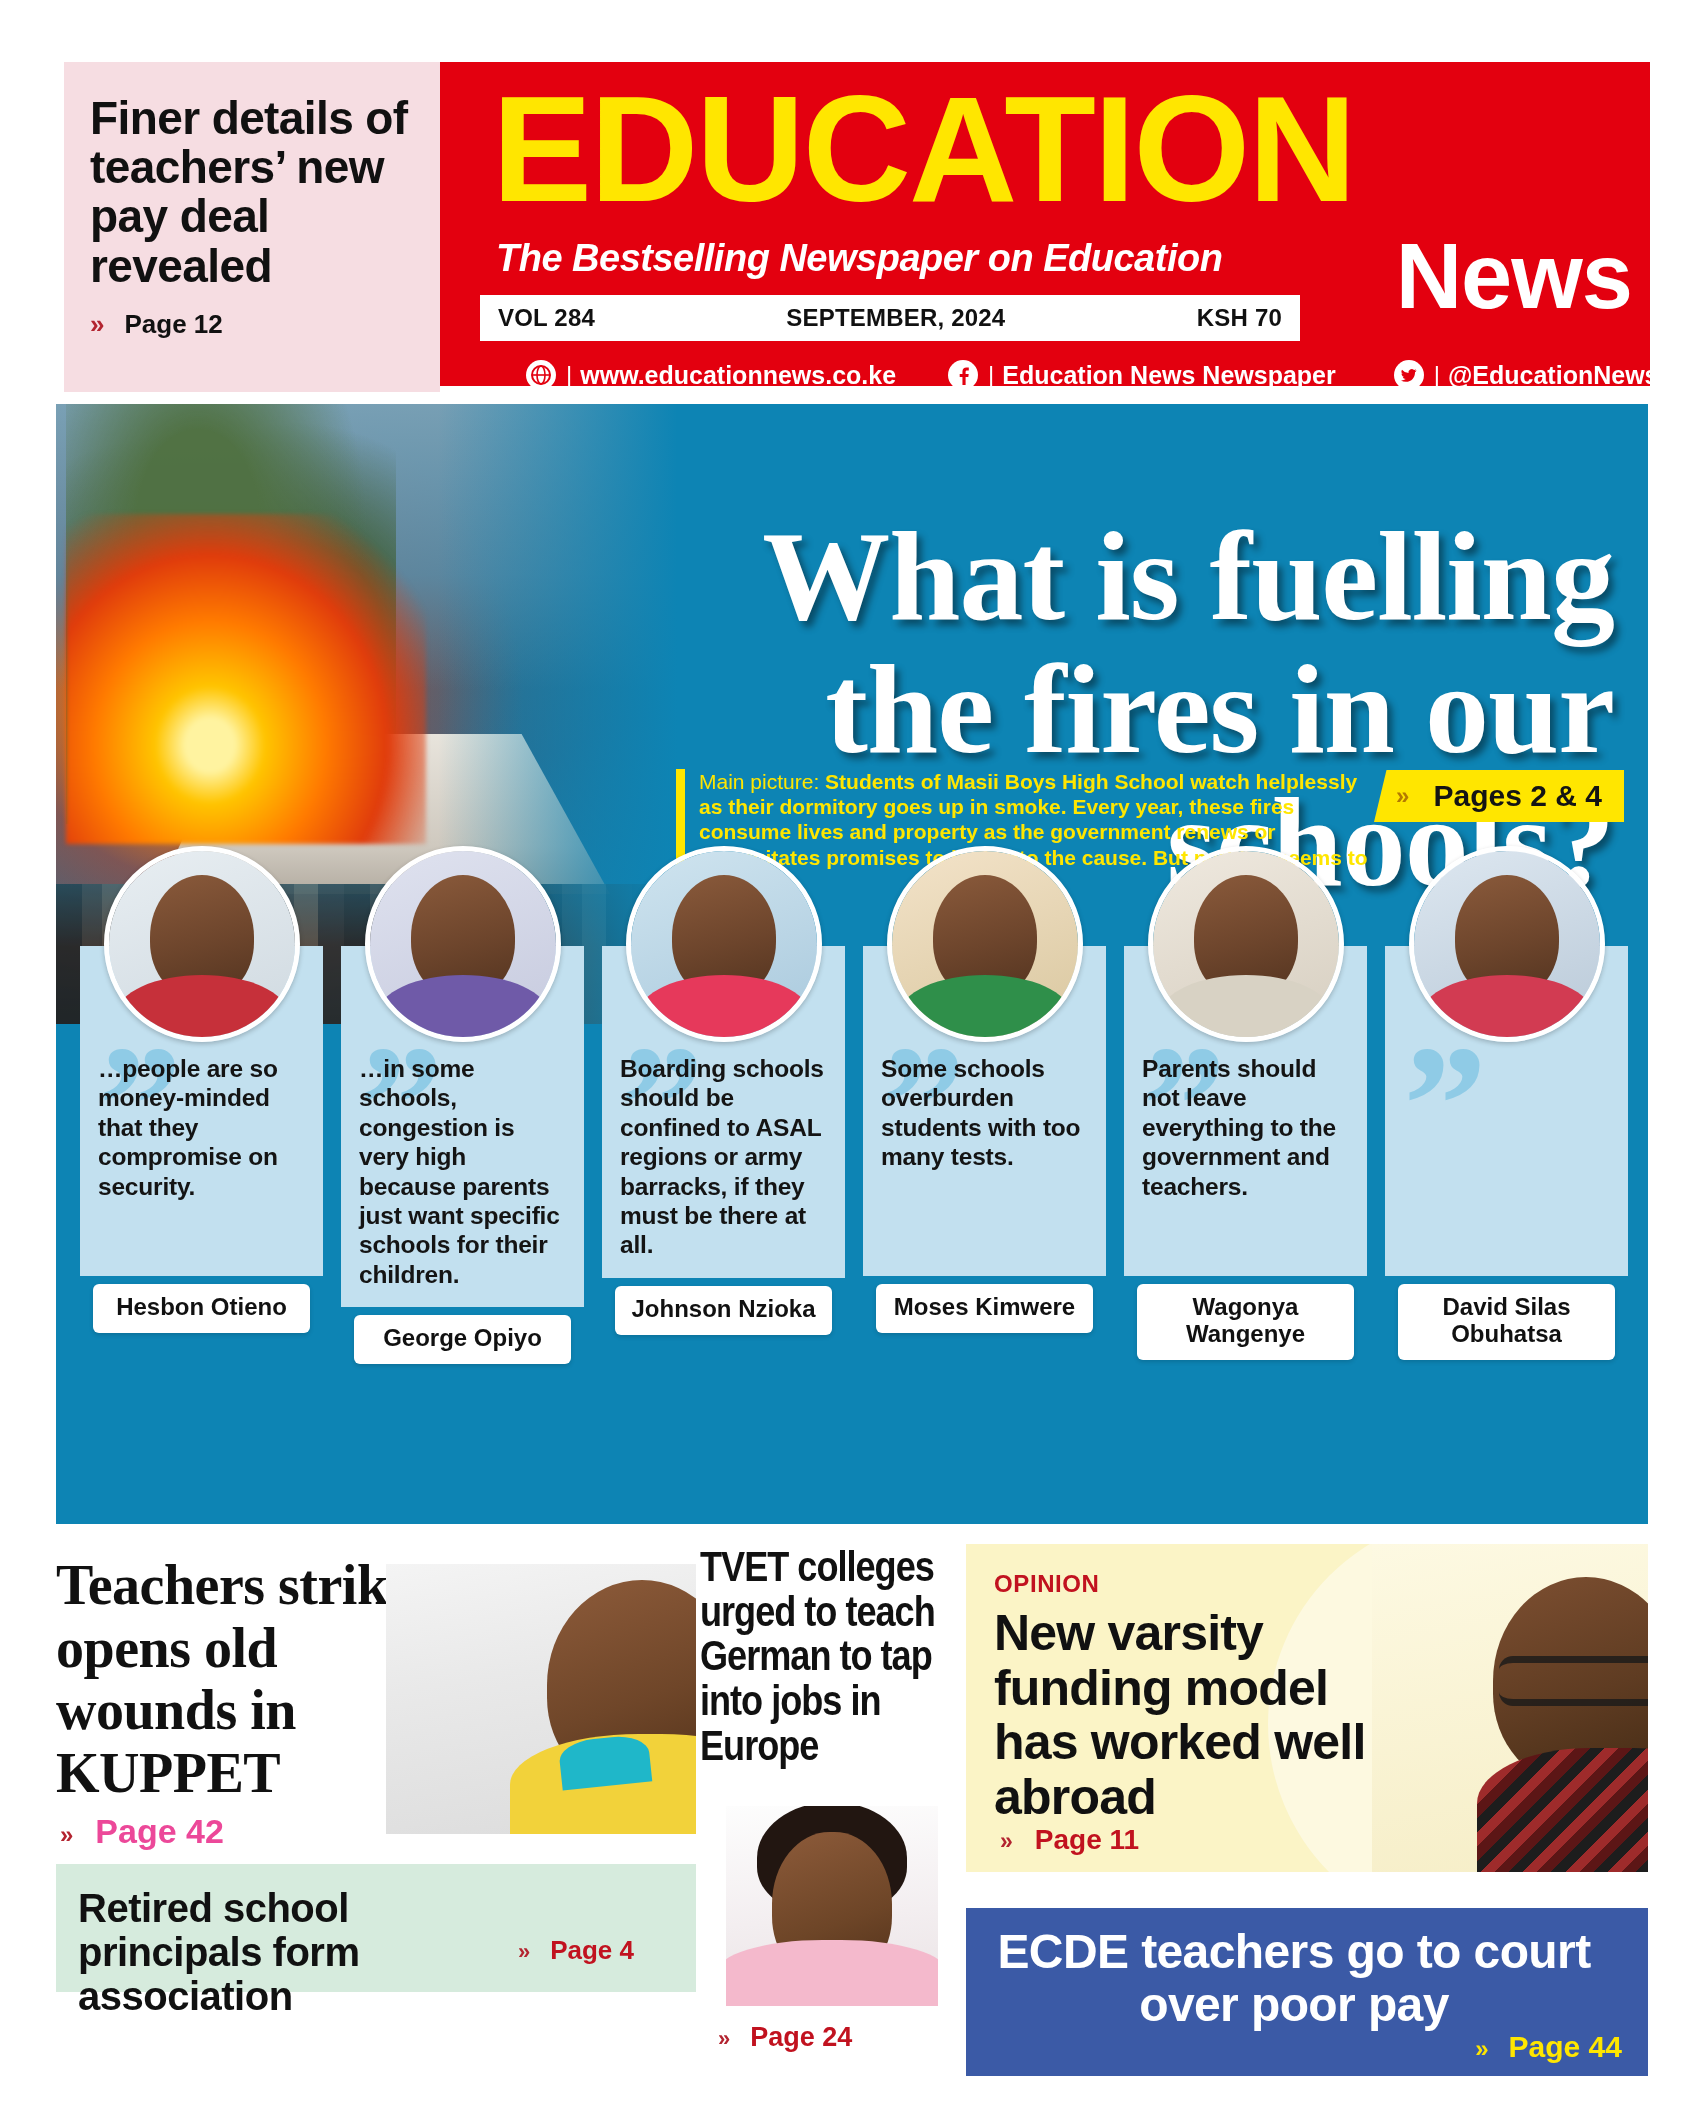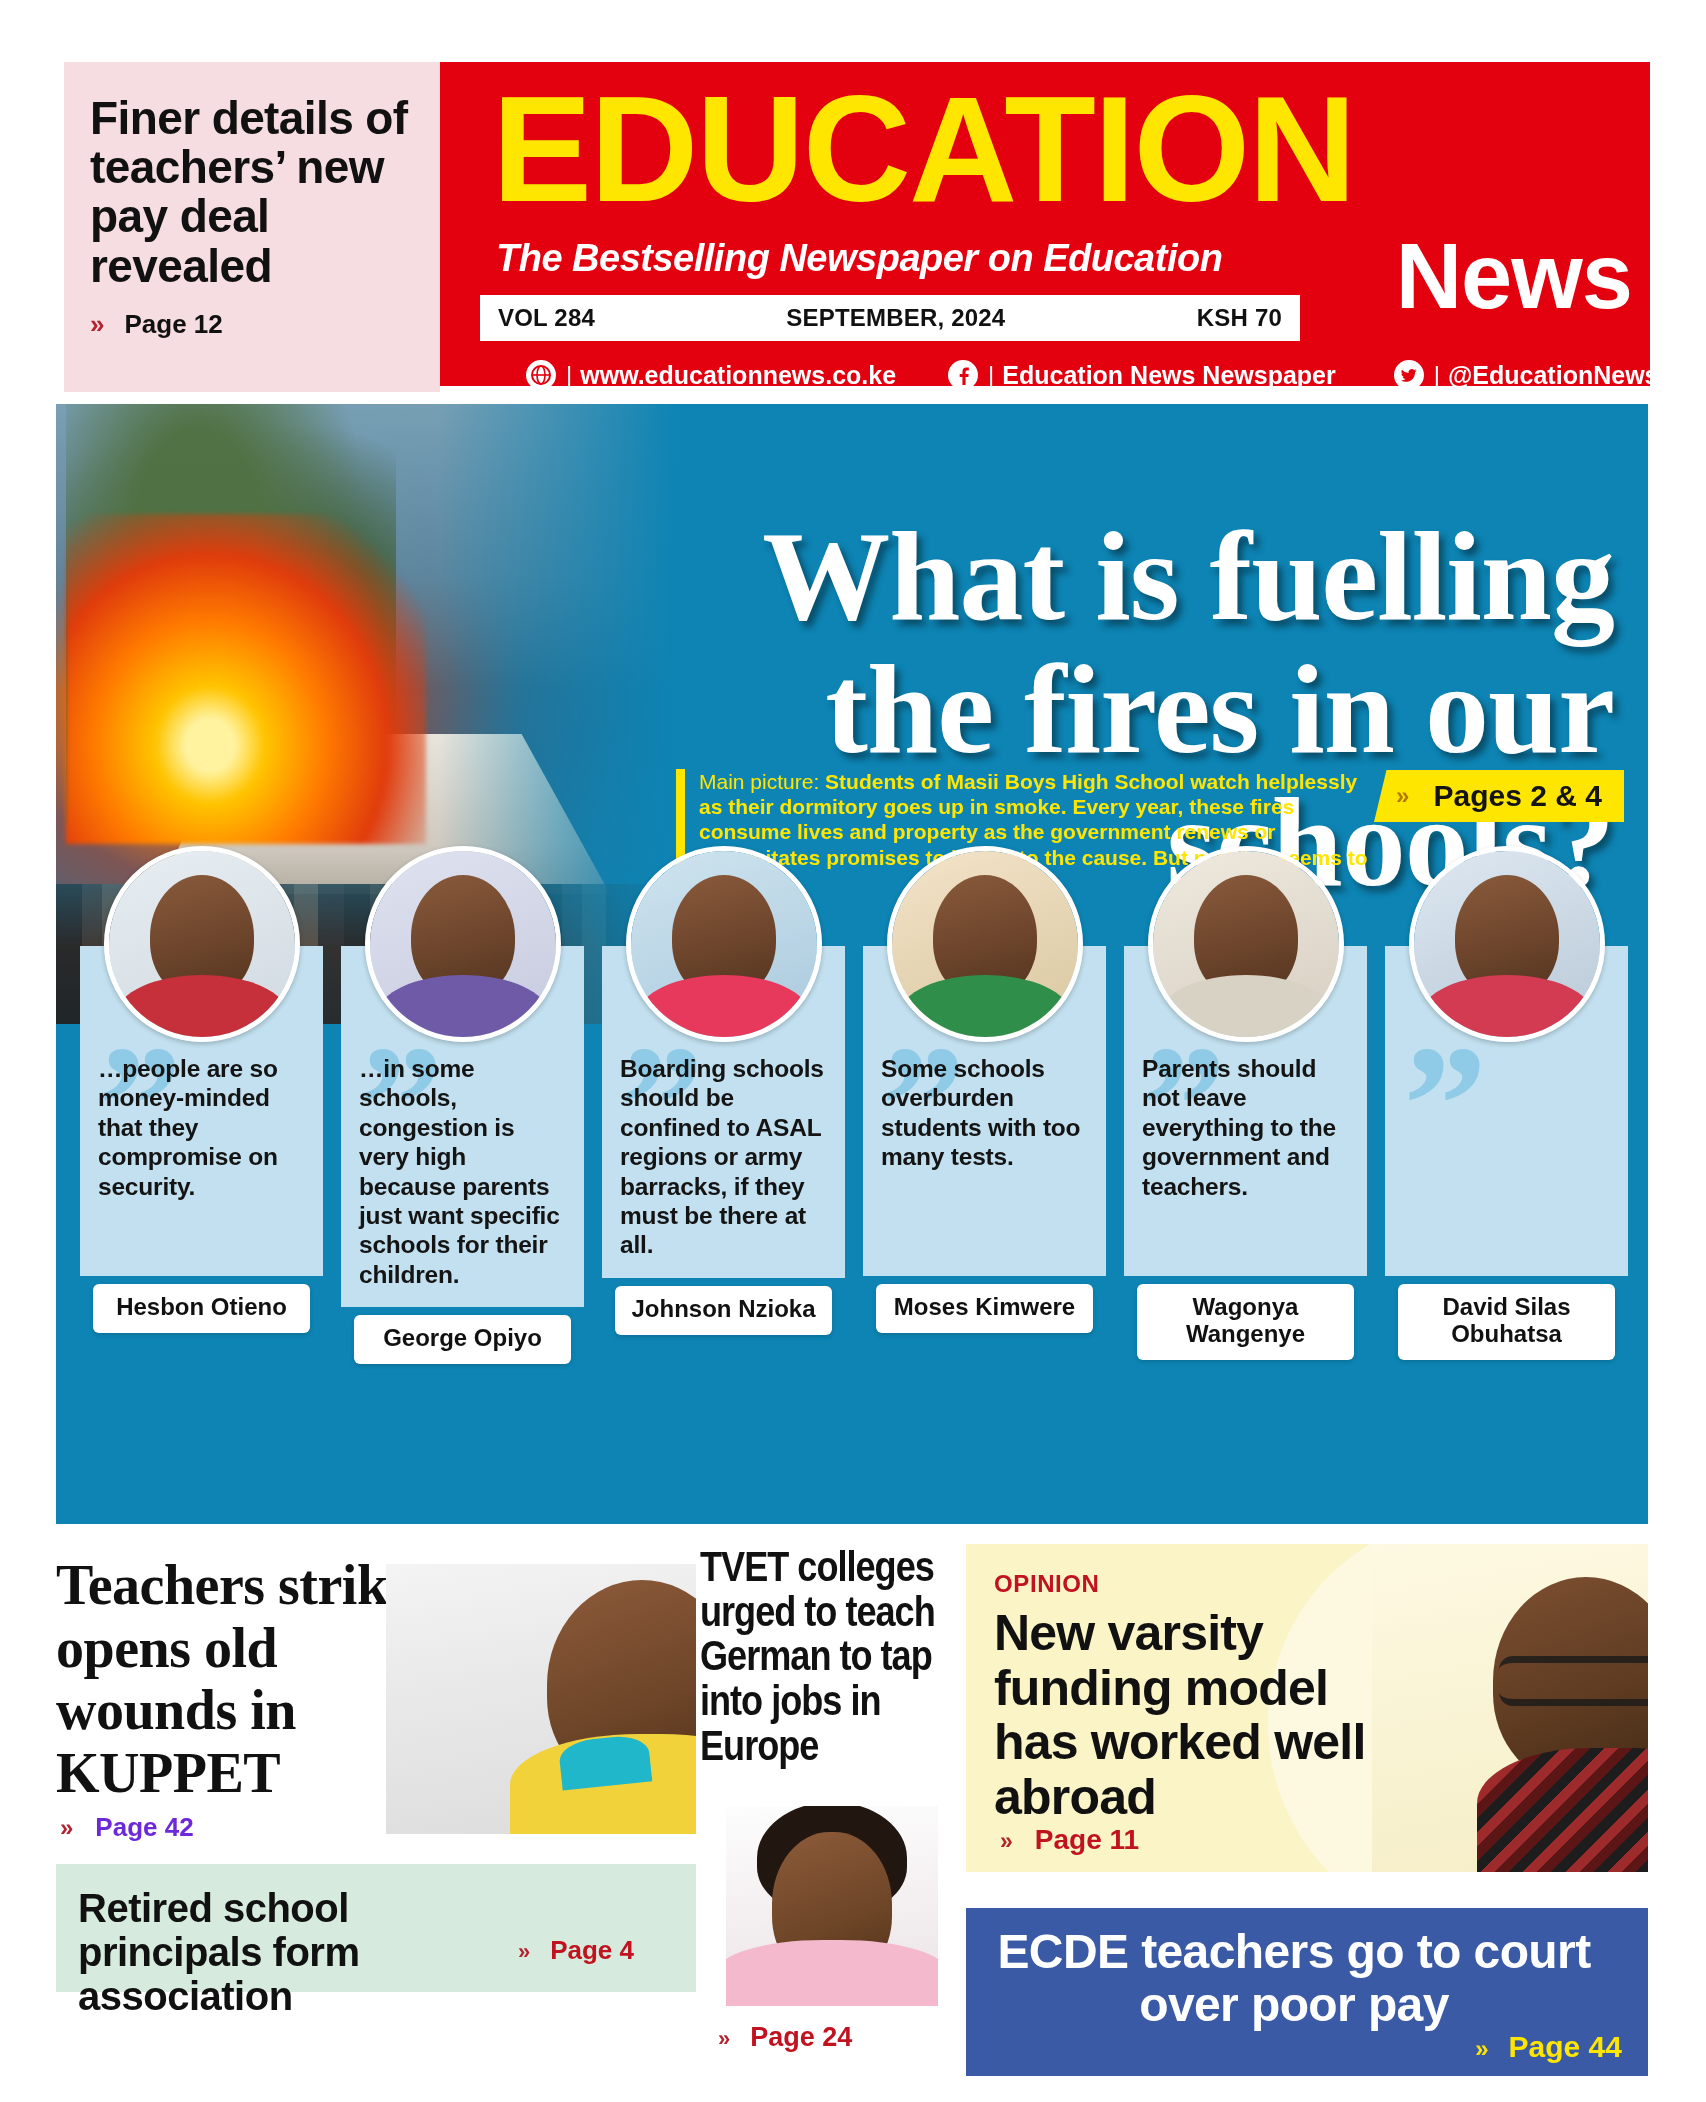--- a/index.html
+++ b/index.html
@@ -194,21 +194,21 @@
   .lower{position:absolute;left:0;top:1530px;width:1706px;height:572px;}
 
   .kuppet{position:absolute;left:56px;top:24px;width:640px;height:300px;}
   .kuppet h2{
     margin:0;font-family:"Liberation Serif", serif;font-weight:700;
     font-size:56px;line-height:1.12;color:#111;letter-spacing:-0.5px;
     width:390px;
   }
   .kuppet .pg{position:absolute;left:4px;top:258px;display:flex;align-items:baseline;gap:22px;}
   .kuppet .pg .c{color:#b32430;font-size:24px;font-weight:700;}
-  .kuppet .pg .t{color:#6d28d9;font-size:26px;font-weight:800;}
+  .kuppet .pg .t{color:#ec4899;font-size:34px;font-weight:800;}
   .kuppet-photo{
     position:absolute;right:0;top:10px;width:310px;height:270px;
     background:linear-gradient(170deg,#f4f4f4 0%,#e9e9e9 40%,#dcdcdc 100%);
     overflow:hidden;
   }
   .kuppet-photo .head{
     position:absolute;left:52%;top:6%;width:190px;height:210px;
     border-radius:50% 50% 44% 44%;
     background:linear-gradient(160deg,#8d5b3a 0%,#6f4629 55%,#4f3018 100%);
   }

